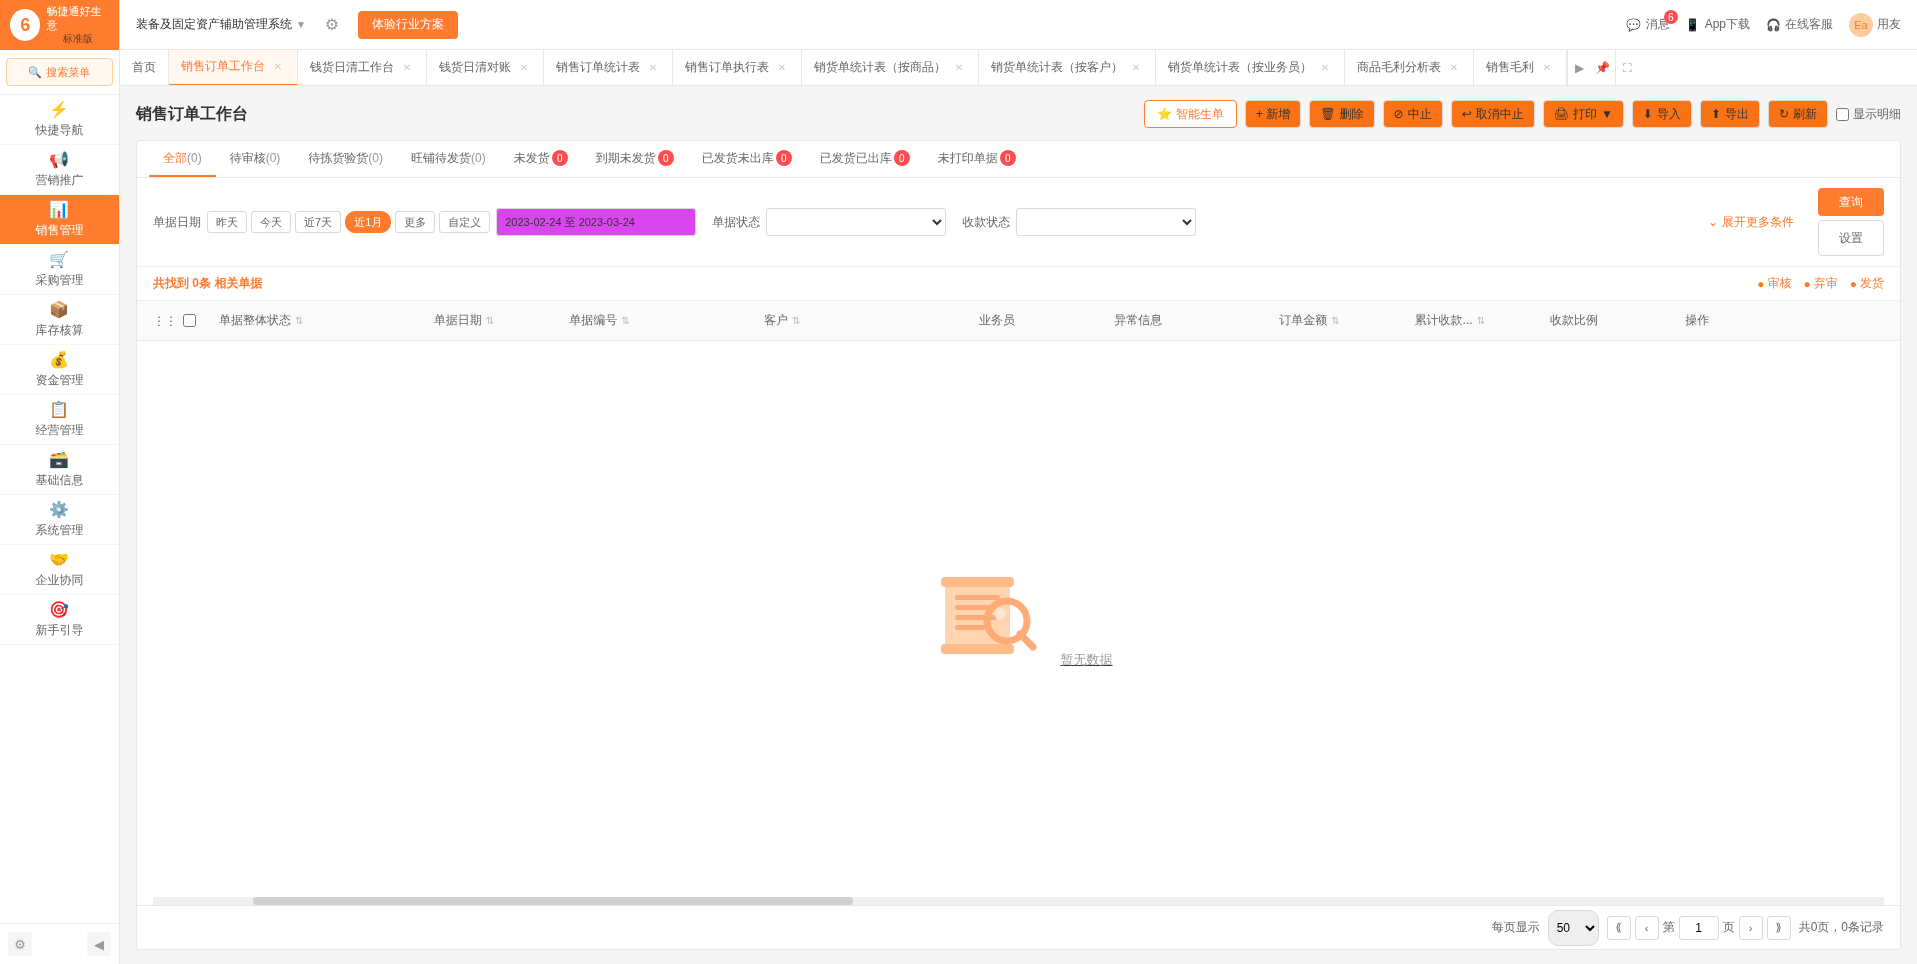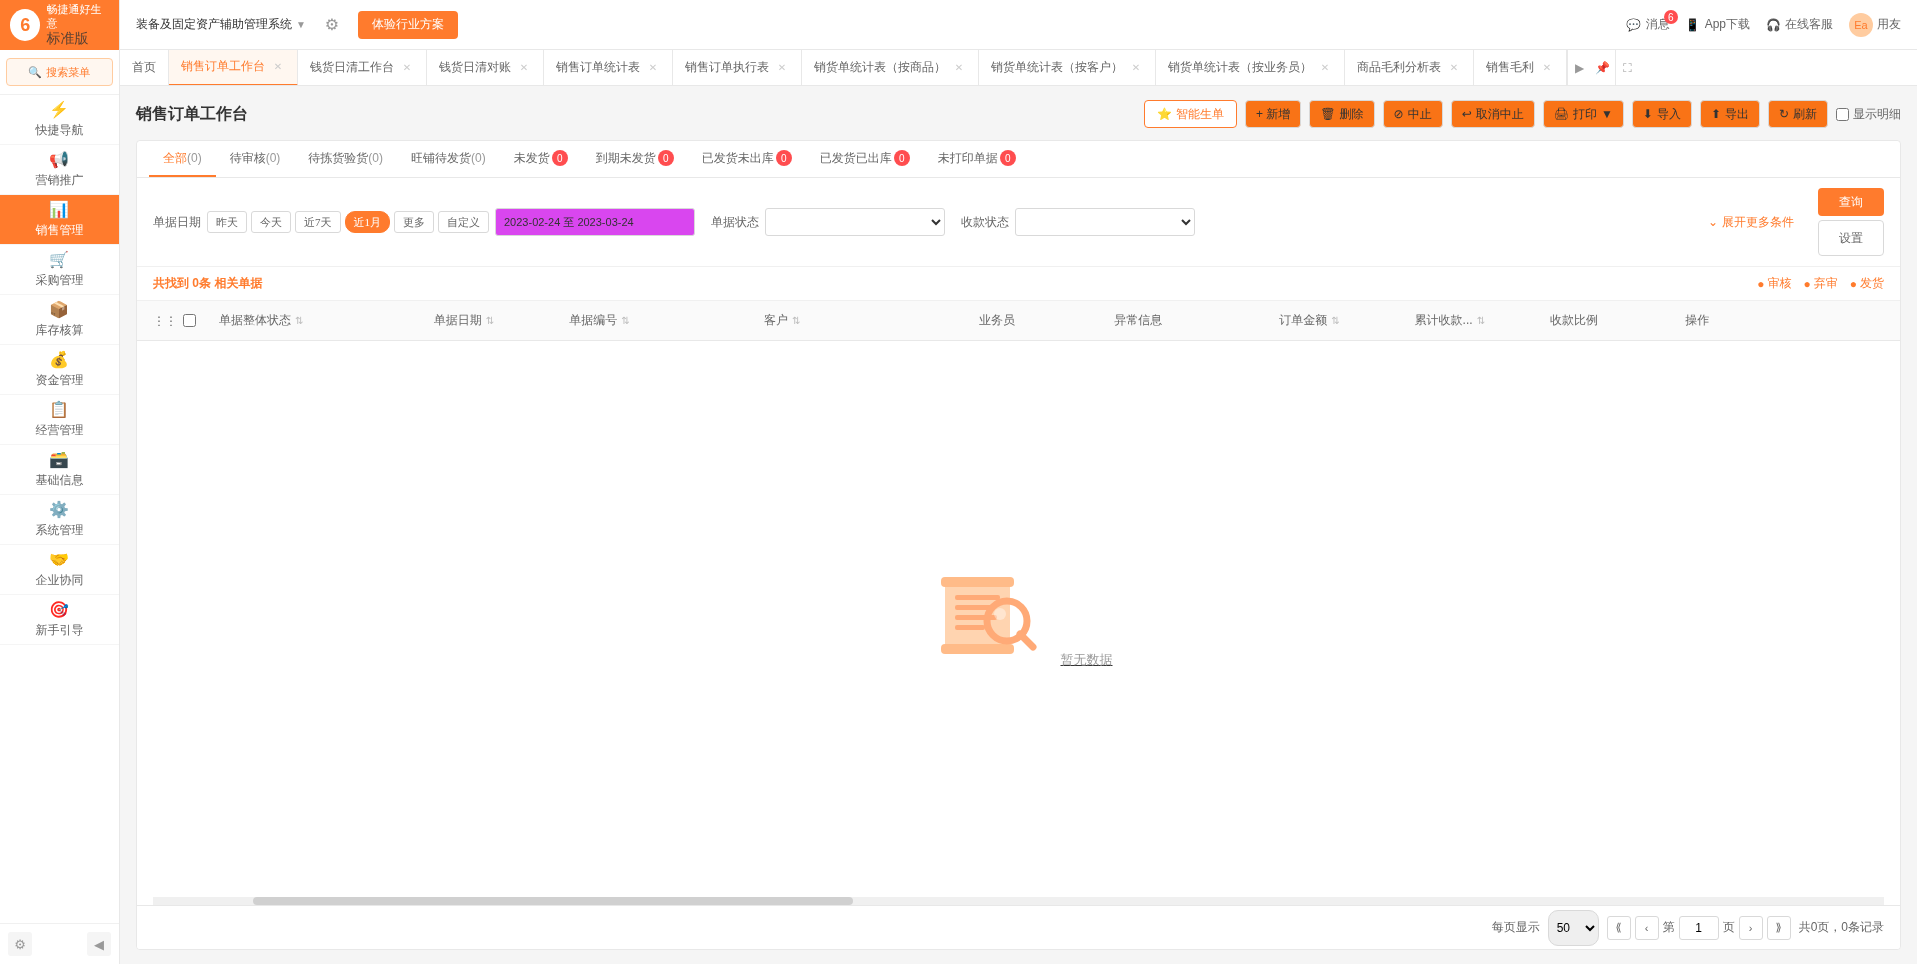--- a/index.html
+++ b/index.html
@@ -3,21 +3,21 @@
   <meta charset="utf-8">
   <style>
     * { margin: 0; padding: 0; box-sizing: border-box; }
     body { font-family: 'Microsoft YaHei', Arial, sans-serif; font-size: 12px; background: #f5f5f5; color: #333; width: 1917px; height: 964px; overflow: hidden; display: flex; }
 
     
     .sidebar { width: 120px; background: #fff; display: flex; flex-direction: column; border-right: 1px solid #e8e8e8; flex-shrink: 0; height: 964px; }
     .sidebar-logo { height: 50px; background: #ff7b2d; display: flex; align-items: center; padding: 8px 10px; gap: 6px; }
     .sidebar-logo-icon { width: 32px; height: 32px; background: #fff; border-radius: 50%; display: flex; align-items: center; justify-content: center; font-size: 18px; color: #ff7b2d; font-weight: bold; }
     .sidebar-logo-text { color: #fff; font-size: 11px; line-height: 1.3; }
-    .sidebar-logo-sub { font-size: 14px; opacity: 0.8; }
+    .sidebar-logo-sub { font-size: 10px; opacity: 0.8; text-align: center; }
     .sidebar-search { padding: 8px 6px; border-bottom: 1px solid #f0f0f0; }
     .sidebar-search-btn { width: 100%; height: 28px; background: #fff7f0; border: 1px solid #ffcca0; border-radius: 4px; color: #ff7b2d; cursor: pointer; font-size: 11px; display: flex; align-items: center; justify-content: center; gap: 4px; }
     .sidebar-nav { flex: 1; overflow-y: auto; }
     .sidebar-item { height: 50px; display: flex; flex-direction: column; align-items: center; justify-content: center; cursor: pointer; border-bottom: 1px solid #f5f5f5; gap: 3px; font-size: 12px; color: #666; }
     .sidebar-item.active { background: #ff7b2d; color: #fff; }
     .sidebar-item-icon { font-size: 16px; }
     .sidebar-bottom { padding: 8px; display: flex; justify-content: space-between; border-top: 1px solid #f0f0f0; }
     .sidebar-bottom-btn { width: 24px; height: 24px; background: #f5f5f5; border-radius: 3px; display: flex; align-items: center; justify-content: center; cursor: pointer; font-size: 13px; color: #999; }
 
     
@@ -59,21 +59,21 @@
     .sub-tab.active { color: #ff7b2d; border-bottom: 2px solid #ff7b2d; }
     .sub-tab .count-badge { display: inline-flex; align-items: center; justify-content: center; background: #ff4d4f; color: #fff; border-radius: 8px; padding: 0 4px; font-size: 10px; min-width: 16px; height: 16px; margin-left: 2px; }
     .sub-tab .count-zero { color: #999; }
 
     
     .filter-area { background: #fff; padding: 10px 16px; border-bottom: 1px solid #f0f0f0; }
     .filter-row { display: flex; align-items: center; gap: 16px; flex-wrap: wrap; }
     .filter-item { display: flex; align-items: center; gap: 6px; font-size: 12px; }
     .filter-label { color: #666; white-space: nowrap; }
     .filter-date-group { display: flex; align-items: center; gap: 4px; }
-    .filter-date-btn { height: 22px; padding: 0 8px; border: 1px solid #d9d9d9; border-radius: 3px; background: #fff; font-size: 11px; cursor: pointer; color: #666; font-family: Liberation Serif, serif; }
+    .filter-date-btn { height: 22px; padding: 0 8px; border: 1px solid #d9d9d9; border-radius: 3px; background: #fff; font-size: 11px; cursor: pointer; color: #666; }
     .filter-date-btn.active { background: #ff7b2d; color: #fff; border-color: #ff7b2d; border-radius: 10px; }
     .filter-date-input { height: 28px; padding: 0 8px; border: 1px solid #d9d9d9; border-radius: 3px; font-size: 11px; color: #333; background: #d946ef; width: 200px; }
     .filter-select { height: 28px; padding: 0 8px; border: 1px solid #d9d9d9; border-radius: 3px; font-size: 11px; color: #333; background: #fff; width: 180px; }
     .filter-expand { display: flex; align-items: center; gap: 4px; color: #ff7b2d; cursor: pointer; font-size: 12px; margin-left: auto; }
     .filter-actions { display: flex; flex-direction: column; gap: 4px; margin-left: 8px; }
     .btn-query { height: 28px; padding: 0 20px; background: #ff7b2d; color: #fff; border: none; border-radius: 4px; font-size: 12px; cursor: pointer; }
     .btn-set { height: 36px; padding: 0 20px; background: #fff; color: #666; border: 1px solid #d9d9d9; border-radius: 4px; font-size: 12px; cursor: pointer; }
     .table-info { padding: 8px 16px; display: flex; align-items: center; justify-content: space-between; border-bottom: 1px solid #f0f0f0; }
     .table-info-left { font-size: 12px; color: #666; }
     .table-info-left span { color: #ff7b2d; font-weight: 600; }

